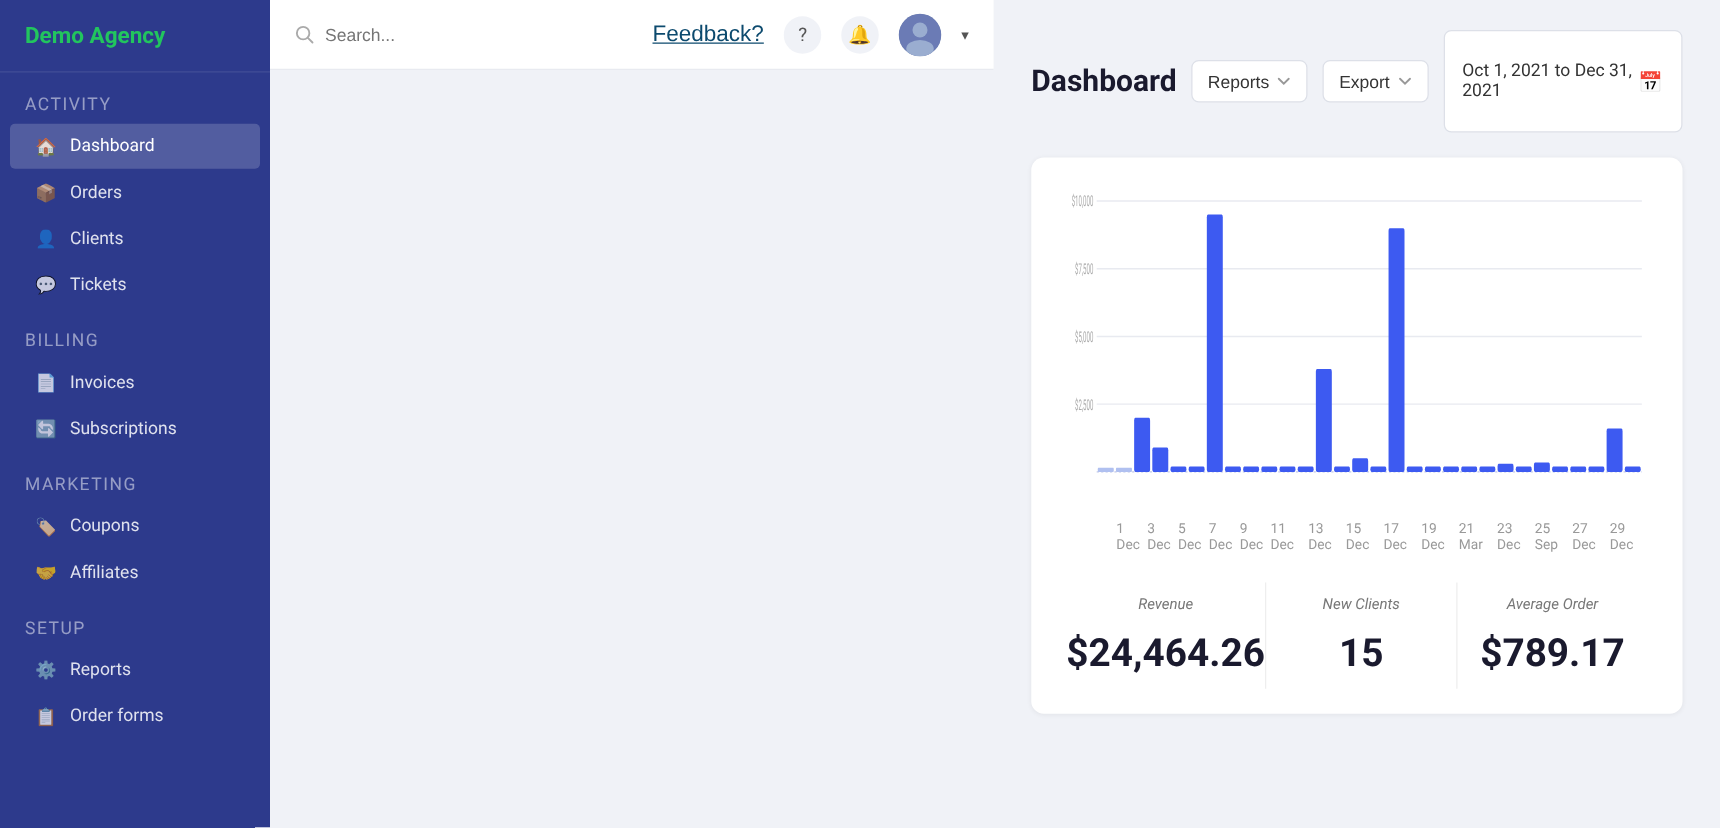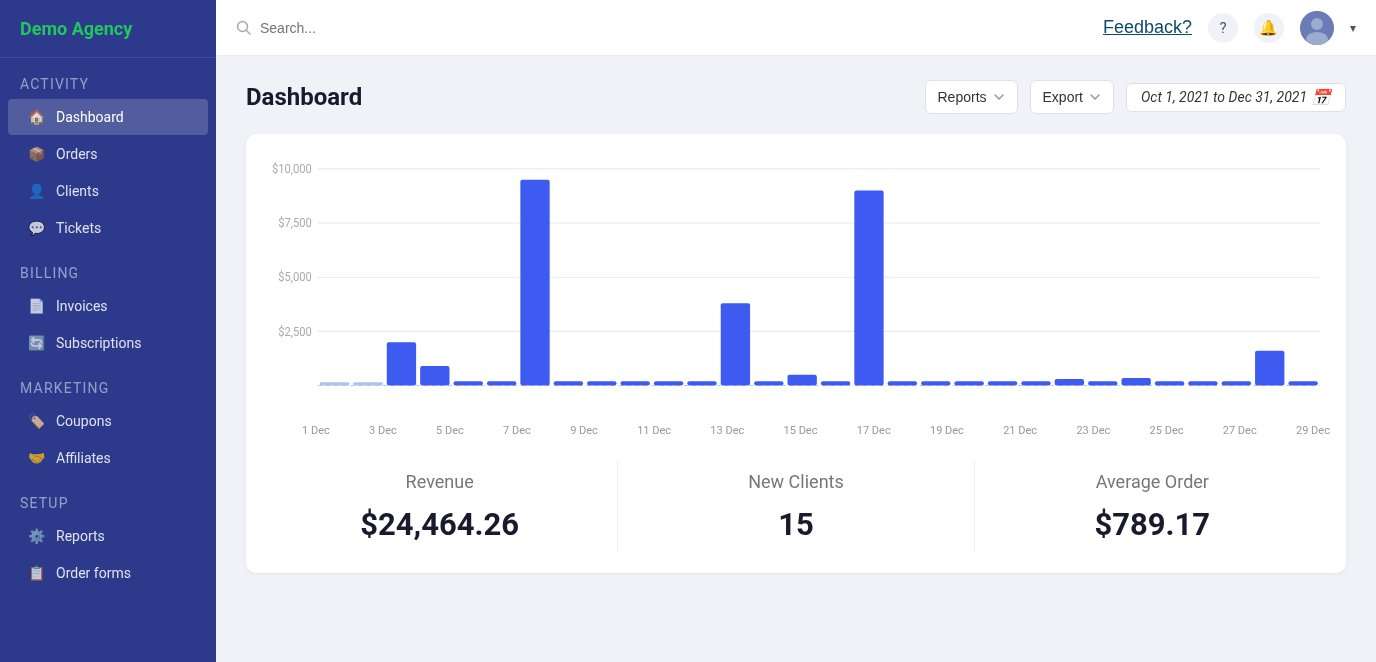--- a/index.html
+++ b/index.html
@@ -41,21 +41,21 @@
       border-radius: 4px;
       margin: 1px 8px;
     }
     .sidebar-item.active { background: rgba(255,255,255,0.18); color: #fff; }
     .sidebar-icon { width: 18px; height: 18px; display: inline-flex; align-items: center; justify-content: center; opacity: 0.85; flex-shrink: 0; }
 
     
     .main {
       flex: 1;
       display: flex;
-      flex-direction: column;
+      flex-direction: row;
       overflow: hidden;
     }
     .topbar {
       background: #fff;
       display: flex;
       align-items: center;
       padding: 0 20px;
       height: 56px;
       border-bottom: 1px solid #e8eaf0;
       gap: 12px;
@@ -137,36 +137,35 @@
       background: #fff;
       font-size: 14px;
       color: #333;
       cursor: pointer;
     }
     .btn-dropdown svg { opacity: 0.6; }
     .date-input-wrap {
       display: flex;
       align-items: center;
       gap: 4px;
-      padding: 4px 14px;
+      padding: 24px 14px;
       border: 1px solid #dde0e8;
       border-radius: 6px;
       background: #fff;
       font-size: 14px;
       color: #333;
       cursor: pointer;
-      font-style: italic;
     }
     .calendar-icon { color: #555; font-size: 16px; }
 
     
     .card {
       background: #fff;
       border-radius: 10px;
-      padding: 24px 16px 20px;
+      padding: 24px 28px 20px;
       box-shadow: 0 1px 4px rgba(0,0,0,0.06);
     }
     .chart-area {
       position: relative;
       height: 260px;
     }
     .chart-svg {
       width: 100%;
       height: 100%;
     }
@@ -184,23 +183,24 @@
       margin-top: 24px;
     }
     .stat-item {
       flex: 1;
       text-align: center;
       border-right: 1px solid #eee;
       padding: 10px 0;
     }
     .stat-item:last-child { border-right: none; }
     .stat-label {
-      font-size: 18px;
+      font-size: 12px;
       color: #777;
       margin-bottom: 14px;
+      font-style: italic;
     }
     .stat-value {
       font-size: 31px;
       font-weight: 700;
       color: #1a1a2e;
     }
   </style>
 </head>
 <body>
 
@@ -349,23 +349,23 @@
           <span>1 Dec</span>
           <span>3 Dec</span>
           <span>5 Dec</span>
           <span>7 Dec</span>
           <span>9 Dec</span>
           <span>11 Dec</span>
           <span>13 Dec</span>
           <span>15 Dec</span>
           <span>17 Dec</span>
           <span>19 Dec</span>
-          <span>21 Dec</span>
+          <span>21 Mar</span>
           <span>23 Dec</span>
-          <span>25 Dec</span>
+          <span>25 Sep</span>
           <span>27 Dec</span>
           <span>29 Dec</span>
         </div>
 
       <div class="stats-row" id="stats-row">
           <div class="stat-item">
             <div class="stat-label">Revenue</div>
             <div class="stat-value">$24,464.26</div>
           </div>
           <div class="stat-item">

